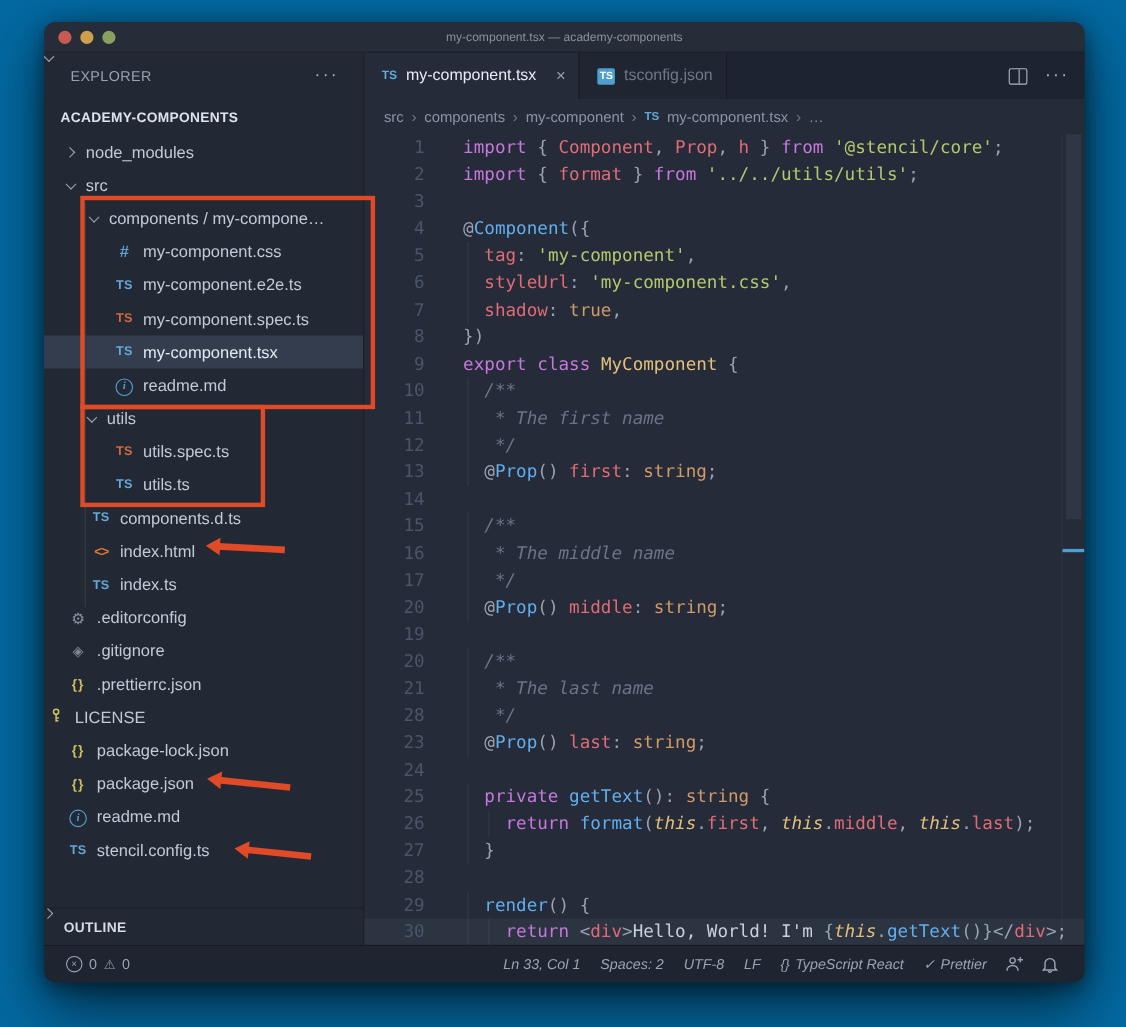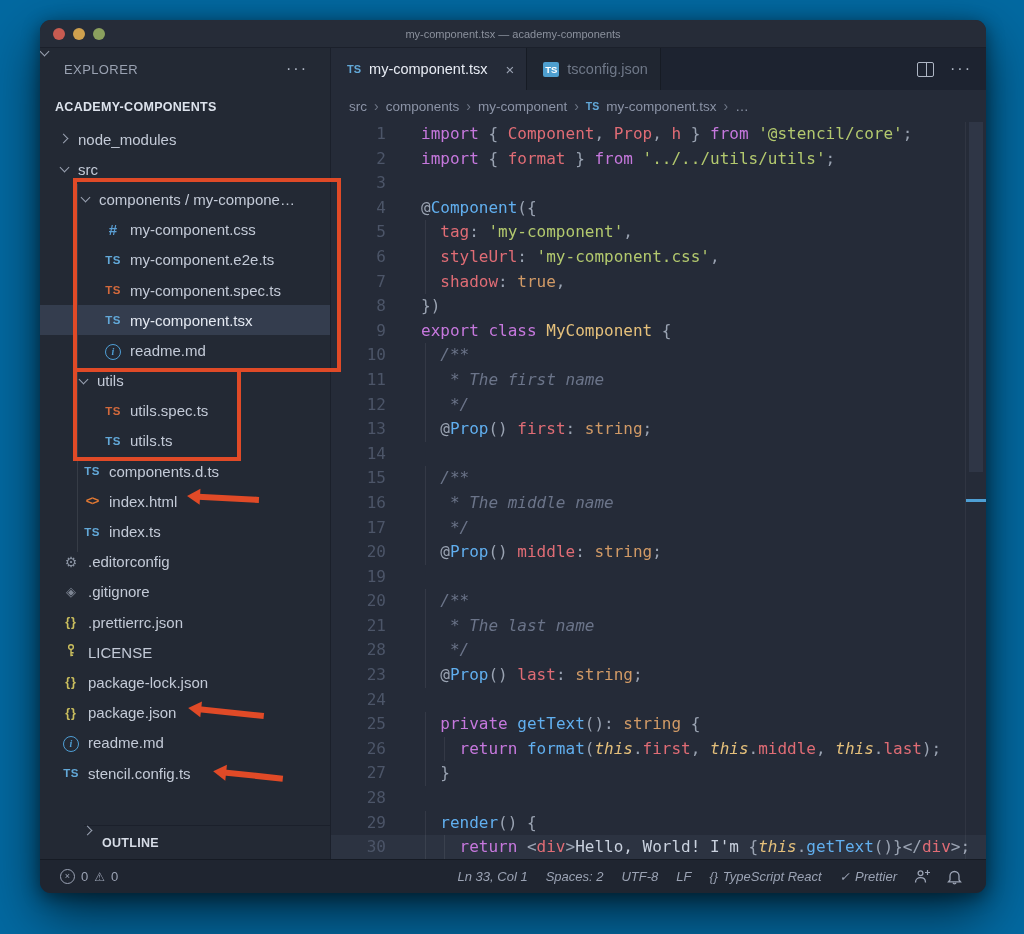--- a/index.html
+++ b/index.html
@@ -34,21 +34,21 @@
   .fi-tso{color:#d2693c;font-size:11.5px;letter-spacing:.3px;}
   .fi-hash{color:#5b9fd4;font-size:15px;}
   .fi-info{display:inline-block;width:14px;height:14px;line-height:13px;border:1.4px solid #4f9fd6;border-radius:50%;
            color:#4f9fd6;font-size:10px;font-style:italic;font-family:"Liberation Serif",serif;}
   .fi-code{color:#e37933;font-size:12.5px;letter-spacing:-1px;}
   .fi-gear{color:#8a93a2;font-size:14px;font-weight:normal;}
   .fi-git{color:#7e8694;font-size:13px;font-weight:normal;}
   .fi-braces{color:#cbbf5e;font-size:12.5px;letter-spacing:1px;}
   .guide{position:absolute;width:1px;background:rgba(255,255,255,.09);}
   .outline{position:absolute;left:0;right:0;bottom:0;height:33px;border-top:1px solid #1b202b;display:flex;
-           align-items:center;gap:8px;padding-left:10px;color:#d6dce6;font-size:12.5px;font-weight:bold;letter-spacing:.3px;margin-left:44px;}
+           align-items:center;gap:8px;padding-left:10px;color:#d6dce6;font-size:12.5px;font-weight:bold;letter-spacing:.3px;}
   
   .editor-col{flex:1;display:flex;flex-direction:column;min-width:0;background:#252b38;}
   .tabstrip{height:42px;background:#1d2330;display:flex;align-items:stretch;flex:none;position:relative;}
   .tab{display:flex;align-items:center;padding:0 12px 0 16px;font-size:14.5px;gap:8px;cursor:pointer;border-right:1px solid #161b24;}
   .tab.active{background:#252b38;color:#e8ecf4;}
   .tab.inactive{background:#202631;color:#6f7888;}
   .tab .close{margin-left:10px;color:#9aa2b2;font-size:15px;}
   .tab-icon-ts{color:#62a8d8;font-size:11px;font-weight:bold;}
   .tab-badge{display:inline-block;width:16px;height:15px;line-height:15px;text-align:center;background:#4e9fcf;
              color:#fff;border-radius:2px;font-size:9.5px;font-weight:bold;}
@@ -183,21 +183,21 @@
               <span>.editorconfig</span>
             </div>
             <div class="row" style="padding-left: 20px;">
               <span class="fi fi-git">◈</span>
               <span>.gitignore</span>
             </div>
             <div class="row" style="padding-left: 20px;">
               <span class="fi fi-braces">{}</span>
               <span>.prettierrc.json</span>
             </div>
-            <div class="row" style="padding-left: 20px;">
+            <div class="row" style="">
               <span class="fi"><svg width="14" height="15" viewBox="0 0 16 17" fill="none" stroke="#cbbf5e" stroke-width="1.6">
                   <circle cx="8" cy="4.6" r="2.7"></circle>
                   <path d="M8 7.3V15M8 11h3M8 14h2.4"></path>
                 </svg></span>
               <span>LICENSE</span>
             </div>
             <div class="row" style="padding-left: 20px;">
               <span class="fi fi-braces">{}</span>
               <span>package-lock.json</span>
             </div>

